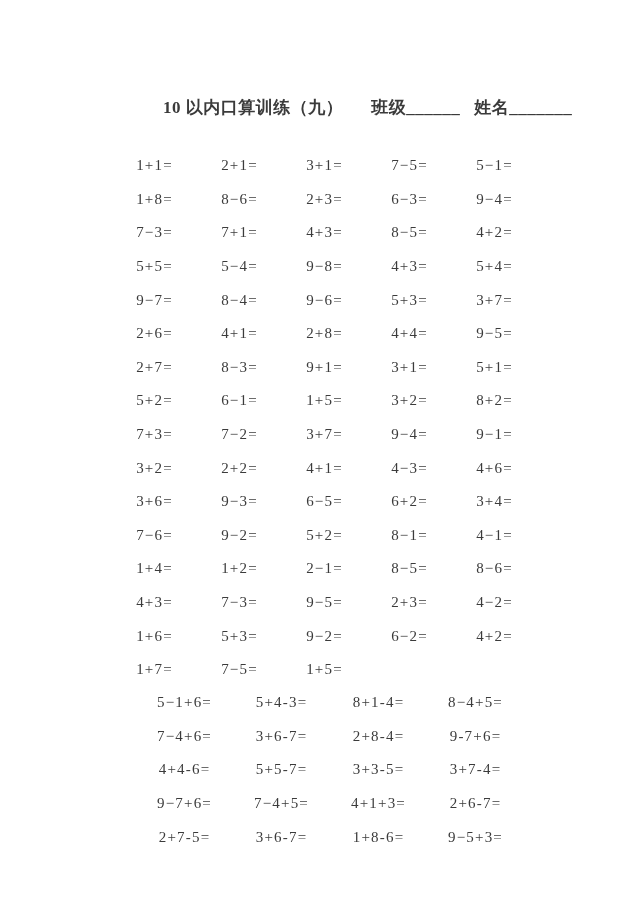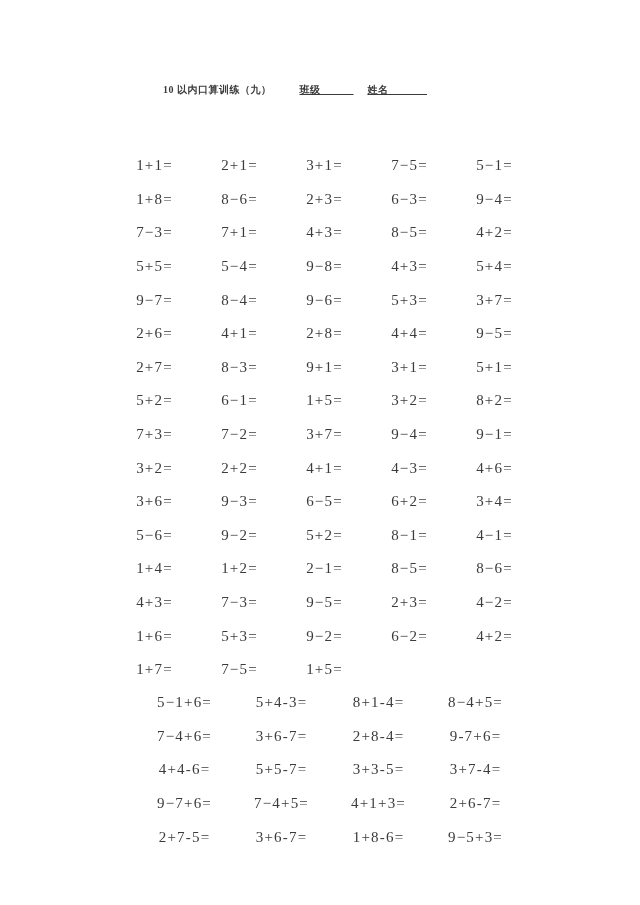--- a/index.html
+++ b/index.html
@@ -15,36 +15,35 @@
     color: #3b3b3b;
     overflow: hidden;
   }
   .page {
     position: absolute;
     inset: 0;
     background: #ffffff;
   }
   .header {
     position: absolute;
-    top: 83px;
+    top: 96px;
     left: 163px;
     right: 0;
     display: flex;
     align-items: baseline;
     white-space: nowrap;
-    font-size: 10px;
+    font-size: 17px;
     font-weight: bold;
     letter-spacing: 0.5px;
   }
   .header .title {
     margin-right: 28px;
   }
   .header .field {
     margin-right: 14px;
-    text-decoration: underline;
   }
   .grid-a {
     position: absolute;
     top: 149px;
     left: 112px;
     display: grid;
     grid-template-columns: repeat(5, 85px);
     grid-auto-rows: 33.6px;
   }
   .grid-b {
@@ -124,21 +123,21 @@
       <span class="problem">3+2=</span>
       <span class="problem">2+2=</span>
       <span class="problem">4+1=</span>
       <span class="problem">4−3=</span>
       <span class="problem">4+6=</span>
       <span class="problem">3+6=</span>
       <span class="problem">9−3=</span>
       <span class="problem">6−5=</span>
       <span class="problem">6+2=</span>
       <span class="problem">3+4=</span>
-      <span class="problem">5−6=</span>
+      <span class="problem">7−6=</span>
       <span class="problem">9−2=</span>
       <span class="problem">5+2=</span>
       <span class="problem">8−1=</span>
       <span class="problem">4−1=</span>
       <span class="problem">1+4=</span>
       <span class="problem">1+2=</span>
       <span class="problem">2−1=</span>
       <span class="problem">8−5=</span>
       <span class="problem">8−6=</span>
       <span class="problem">4+3=</span>

